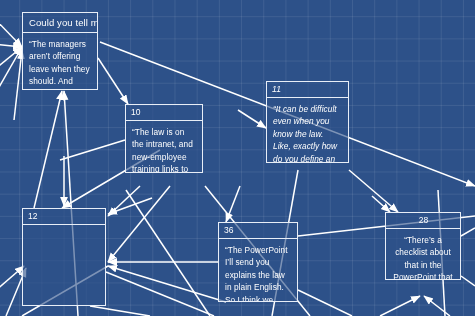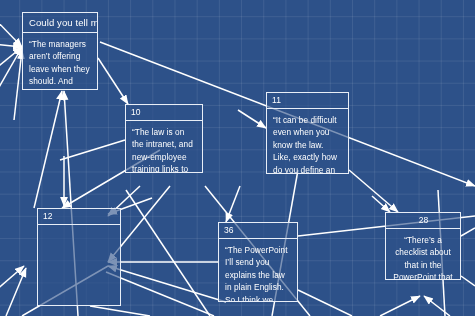--- a/index.html
+++ b/index.html
@@ -114,25 +114,25 @@
 
   <div id="nodes-group">
       <div class="node" style="left: 22px; top: 12px; width: 76px; height: 78px;">
         <div class="node-header title-header">Could you tell me a li</div>
         <div class="node-body">“The managers aren’t offering leave when they should. And they take actions that could be…</div>
       </div>
       <div class="node" style="left: 125px; top: 104px; width: 78px; height: 69px;">
         <div class="node-header">10</div>
         <div class="node-body">“The law is on the intranet, and new-employee training links to it. So they should read it, bu…</div>
       </div>
-      <div class="node" style="left: 266px; top: 92px; width: 83px; height: 82px;">
+      <div class="node" style="left: 266px; top: 81px; width: 83px; height: 82px; font-style: italic;">
         <div class="node-header">11</div>
         <div class="node-body">“It can be difficult even when you know the law. Like, exactly how do you define an ‘equi…</div>
       </div>
-      <div class="node" style="left: 22px; top: 208px; width: 84px; height: 98px; margin-left: 15px;">
+      <div class="node" style="left: 22px; top: 208px; width: 84px; height: 98px;">
         <div class="node-header">12</div>
       </div>
       <div class="node" style="left: 218px; top: 222px; width: 80px; height: 80px;">
         <div class="node-header">36</div>
         <div class="node-body">“The PowerPoint I’ll send you explains the law in plain English. So I think we could use …</div>
       </div>
       <div class="node" style="left: 385px; top: 212px; width: 76px; height: 68px; text-align: center;">
         <div class="node-header">28</div>
         <div class="node-body">“There’s a checklist about that in the PowerPoint that I brought. I’ll send you over…</div>
       </div>

